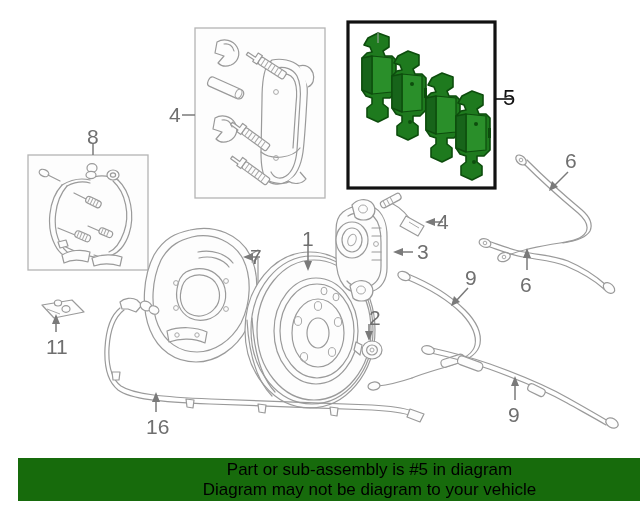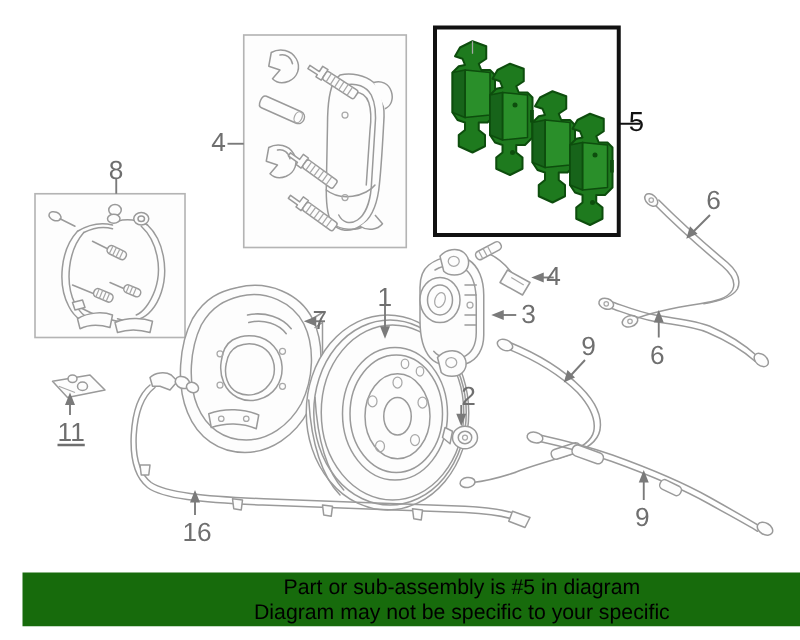--- a/index.html
+++ b/index.html
@@ -442,21 +442,21 @@
   <div class="lbl" style="left:417px;top:241px;">3</div>
   <div class="lbl" style="left:169px;top:104px;">4</div>
   <div class="lbl dark" style="left:503px;top:87px;">5</div>
   <div class="lbl" style="left:565px;top:150px;">6</div>
   <div class="lbl" style="left:520px;top:274px;">6</div>
   <div class="lbl" style="left:250px;top:246px;">7</div>
   <div class="lbl" style="left:87px;top:126px;">8</div>
   <div class="lbl" style="left:465px;top:267px;">9</div>
   <div class="lbl" style="left:508px;top:404px;">9</div>
   <div class="lbl" style="left:146px;top:416px;">16</div>
-  <div class="lbl" style="left:46px;top:336px;text-decoration:underline;">11</div>
+  <div class="lbl" style="left:46px;top:336px;">11</div>
   <div class="lbl" style="left:437px;top:211px;">4</div>
 
   <div id="banner">
     <div class="bline">Part or sub-assembly is #5 in diagram</div>
-    <div class="bline">Diagram may not be specific to your specific</div>
+    <div class="bline">Diagram may not be diagram to your vehicle</div>
   </div>
 
 </div>
 
 </body></html>

